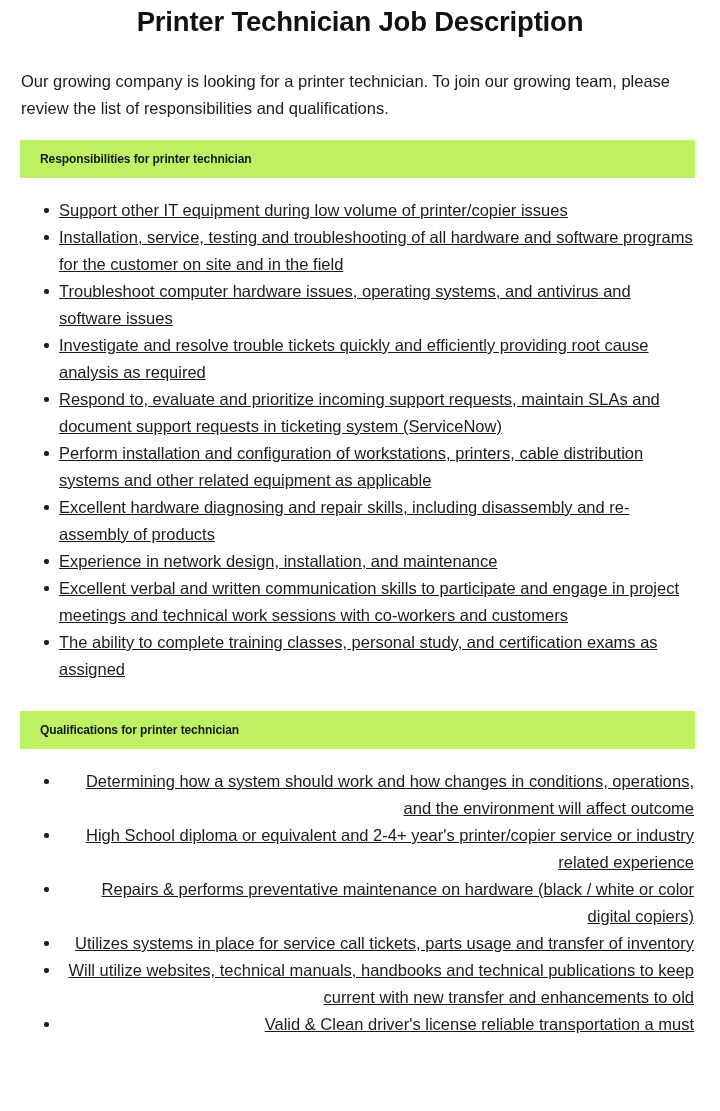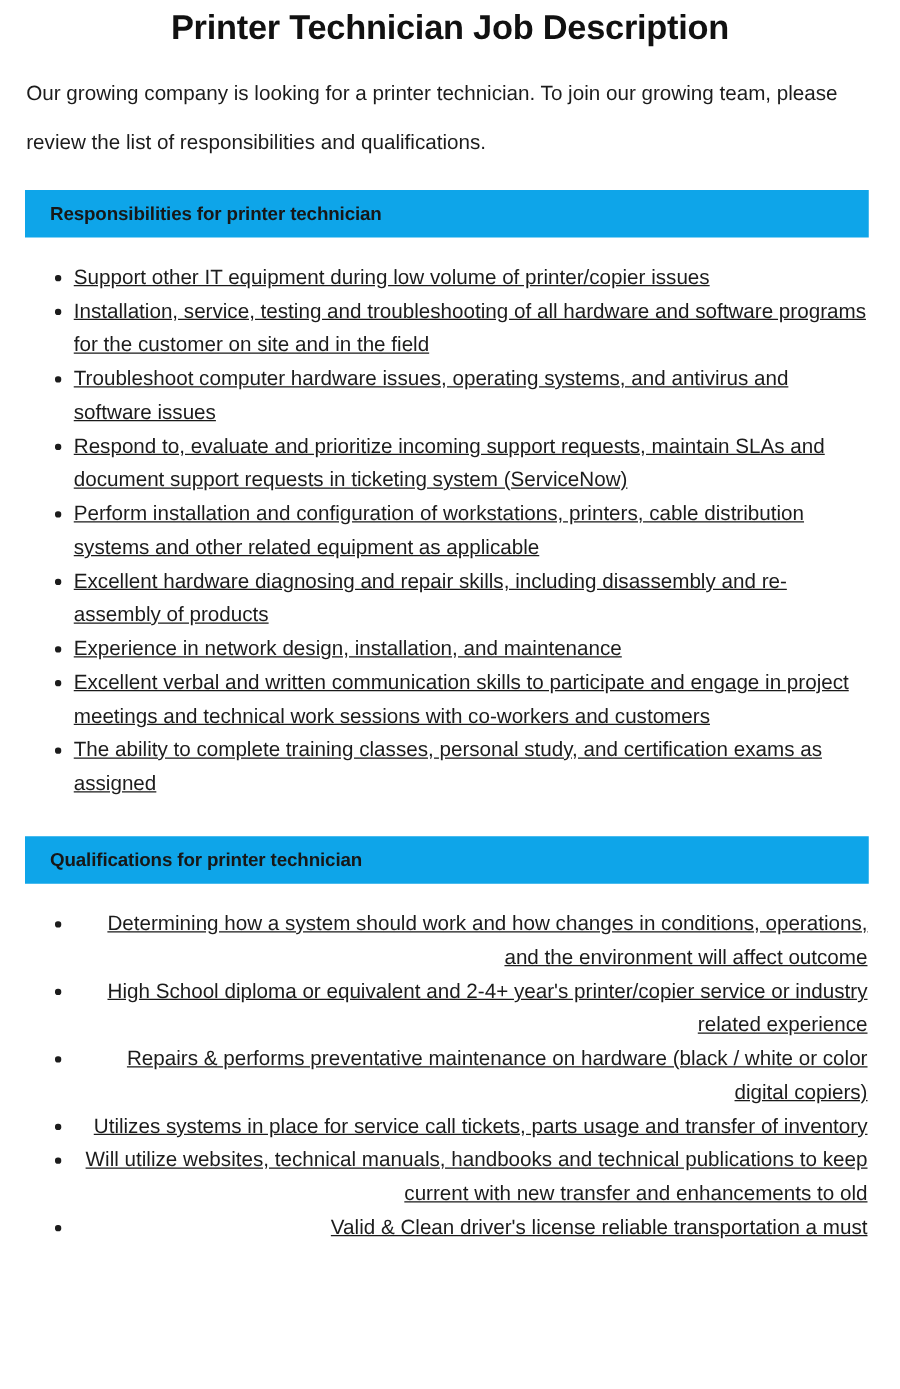--- a/index.html
+++ b/index.html
@@ -30,46 +30,46 @@
     font-size: 27.5px;
     font-weight: bold;
     letter-spacing: -0.2px;
     line-height: 36px;
     text-align: center;
     color: #111111;
   }
 
   
   .intro {
-    margin: 16px 0 0 0;
+    margin: 28px 0 0 0;
     padding: 0 21px 0 21px;
     font-size: 16.5px;
-    line-height: 39px;
+    line-height: 27px;
     color: #1c1c1c;
     max-width: 700px;
   }
 
   
   .section {
     margin-top: 18px;
   }
   .section.second {
     margin-top: 26px;
     text-align: right;
   }
 
   
   .section-header {
-    background: #0ea5e9;
+    background: #bef264;
     margin: 0 25px 0 20px;
     padding: 9px 0 9px 20px;
     height: 38px;
     display: flex;
     align-items: center;
-    font-size: 15px;
+    font-size: 12px;
     font-weight: bold;
     color: #171717;
     letter-spacing: -0.1px;
   }
 
   
   .bullet-list {
     list-style: none;
     margin: 0;
     padding: 0;
@@ -125,20 +125,24 @@
         <li class="bullet-item">
           <span class="dot"></span>
           <span>Installation, service, testing and troubleshooting of all hardware and software programs for the customer on site and in the field</span>
         </li>
         <li class="bullet-item">
           <span class="dot"></span>
           <span>Troubleshoot computer hardware issues, operating systems, and antivirus and software issues</span>
         </li>
         <li class="bullet-item">
           <span class="dot"></span>
+          <span>Investigate and resolve trouble tickets quickly and efficiently providing root cause analysis as required</span>
+        </li>
+        <li class="bullet-item">
+          <span class="dot"></span>
           <span>Respond to, evaluate and prioritize incoming support requests, maintain SLAs and document support requests in ticketing system (ServiceNow)</span>
         </li>
         <li class="bullet-item">
           <span class="dot"></span>
           <span>Perform installation and configuration of workstations, printers, cable distribution systems and other related equipment as applicable</span>
         </li>
         <li class="bullet-item">
           <span class="dot"></span>
           <span>Excellent hardware diagnosing and repair skills, including disassembly and re-assembly of products</span>
         </li>

